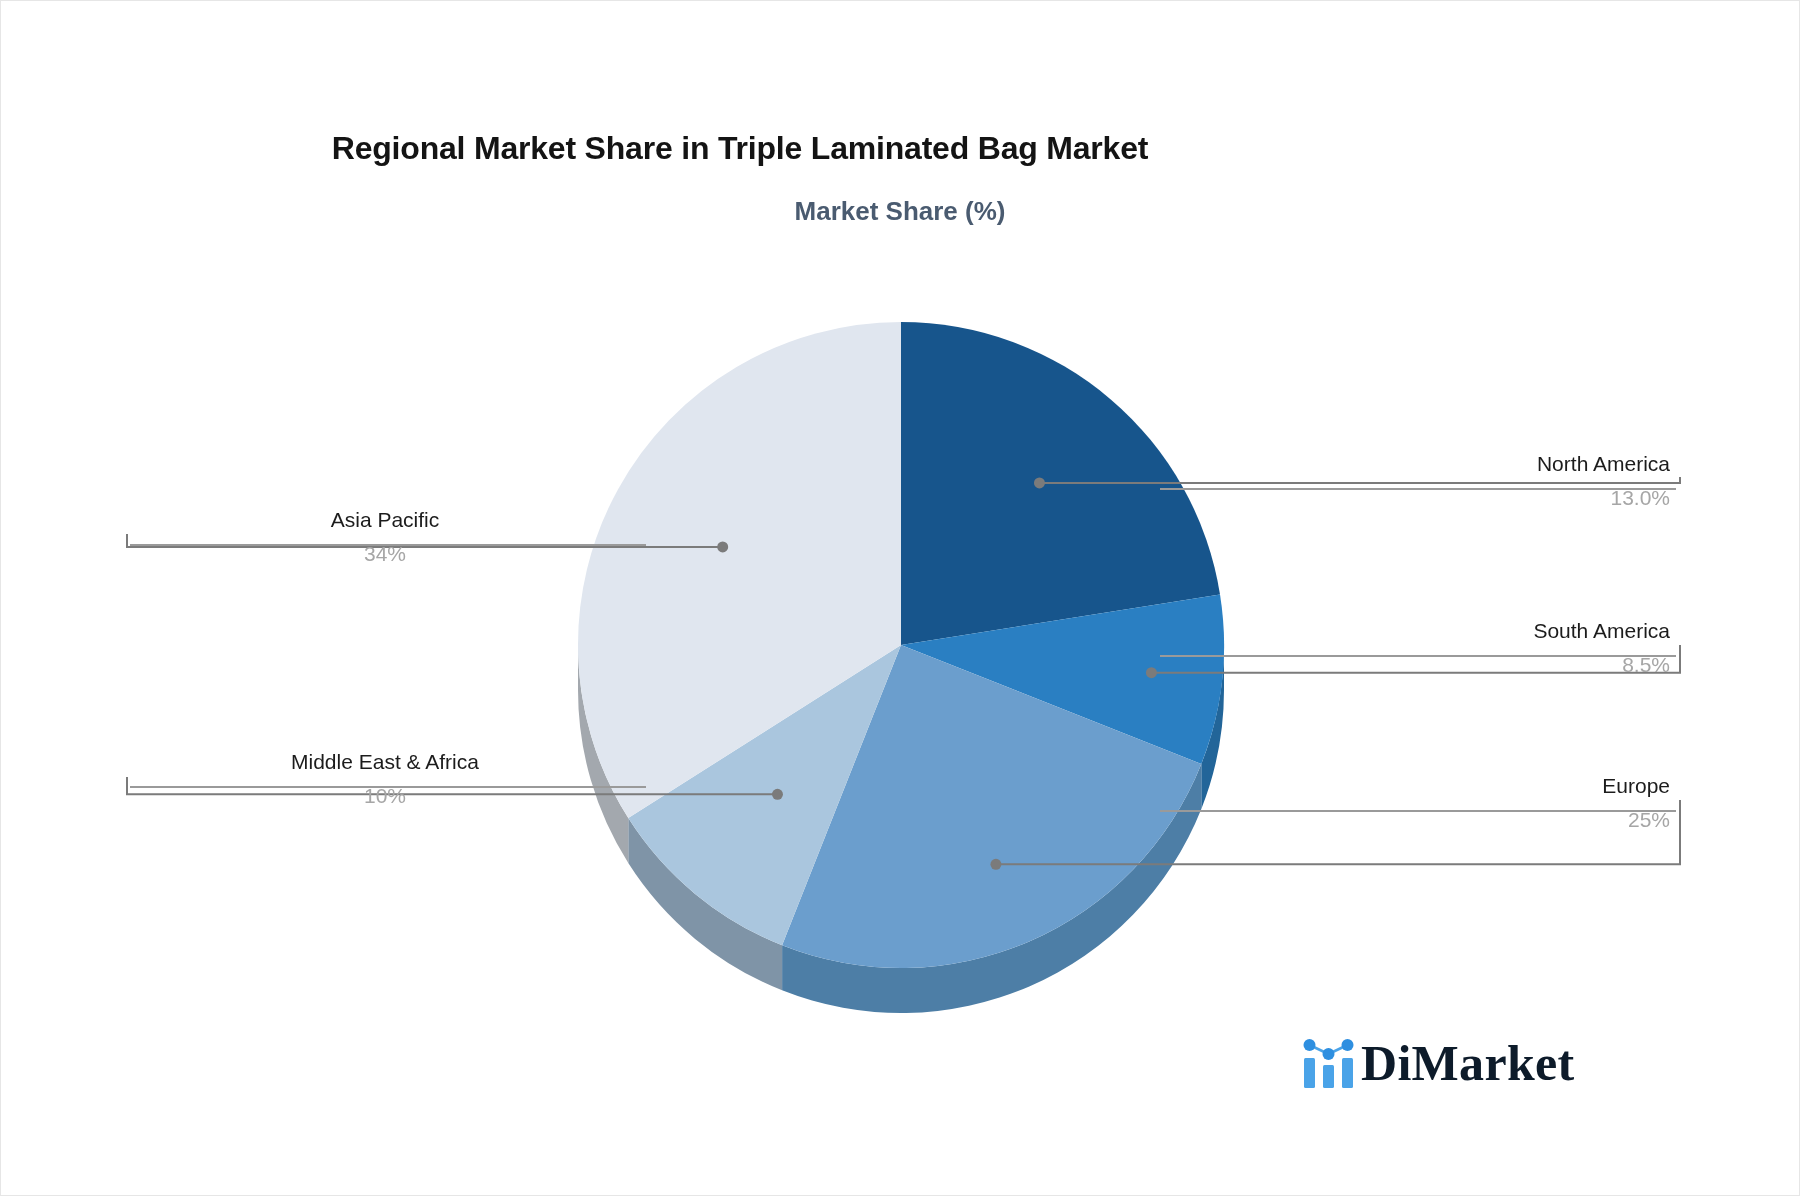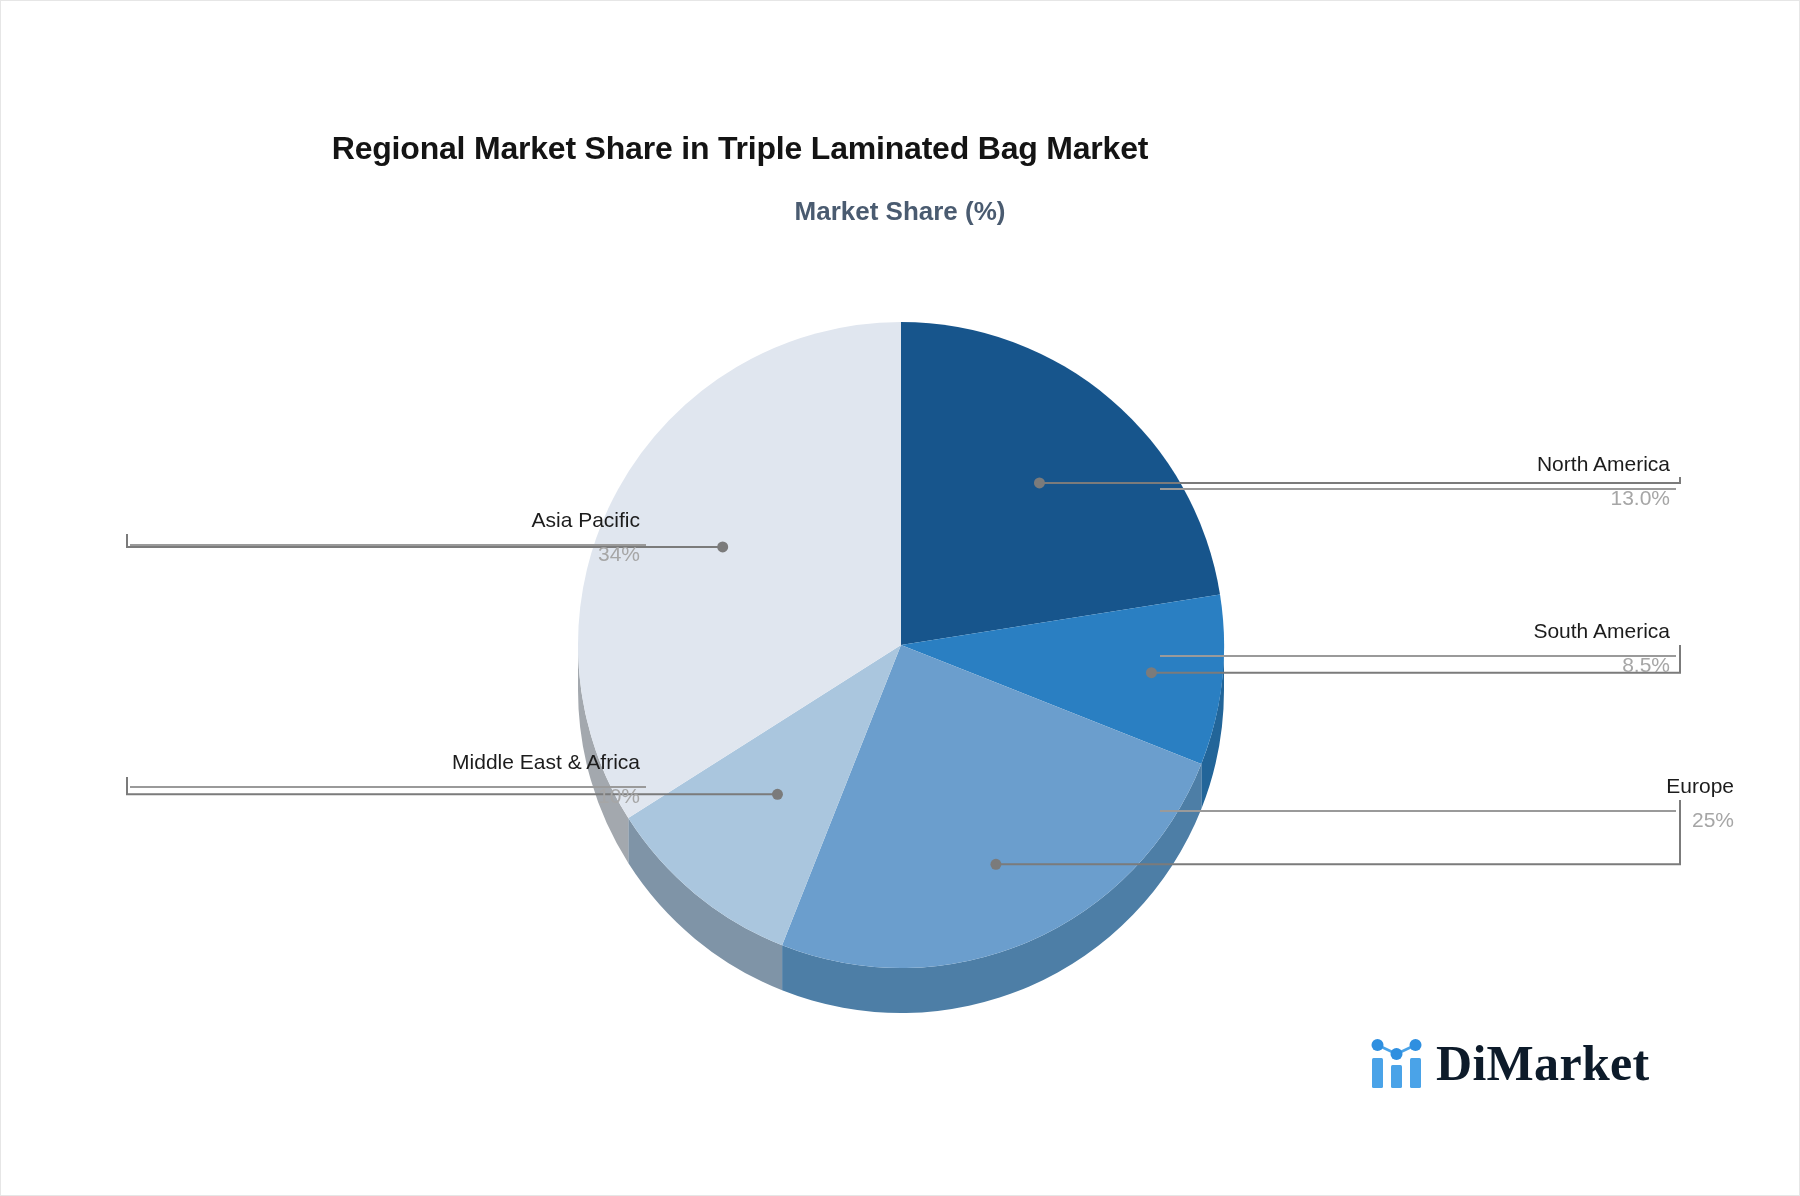--- a/index.html
+++ b/index.html
@@ -32,26 +32,26 @@
     color:#1c1c1c;
     white-space:nowrap;
   }
   .lbl .val{
     display:block;
     color:#a6a6a6;
     margin-top:10px;
     font-size:21px;
   }
   .lbl.right{text-align:right;}
-  .lbl.left{text-align:right;}
+  .lbl.left{text-align:center;}
 
   
   .logo{
-    position:absolute;left:1370px;top:1036px;
-    display:flex;align-items:center;gap:10px;
+    position:absolute;left:1302px;top:1036px;
+    display:flex;align-items:center;gap:3px;
   }
   .logo-mark{width:56px;height:54px;display:block;}
   .logo-text{
     font-family:"Liberation Serif", serif;
     font-size:50px;font-weight:bold;color:#0d1b2a;
     letter-spacing:0.3px;line-height:1;
   }
 </style>
 </head>
 <body>
@@ -97,21 +97,21 @@
 <div class="lbl right" id="lbl-0" style="left:1160px;top:452px;width:510px;">
   <span>North America</span>
   <span class="val">13.0%</span>
 </div>
 
 <div class="lbl right" id="lbl-1" style="left:1160px;top:619px;width:510px;">
   <span>South America</span>
   <span class="val">8.5%</span>
 </div>
 
-<div class="lbl right" id="lbl-2" style="left:1224px;top:774px;width:510px;">
+<div class="lbl right" id="lbl-2" style="left:1160px;top:774px;width:510px;">
   <span>Europe</span>
   <span class="val">25%</span>
 </div>
 
 <div class="lbl left" id="lbl-3" style="left:130px;top:750px;width:510px;">
   <span>Middle East &amp; Africa</span>
   <span class="val">10%</span>
 </div>
 
 <div class="lbl left" id="lbl-4" style="left:130px;top:508px;width:510px;">

